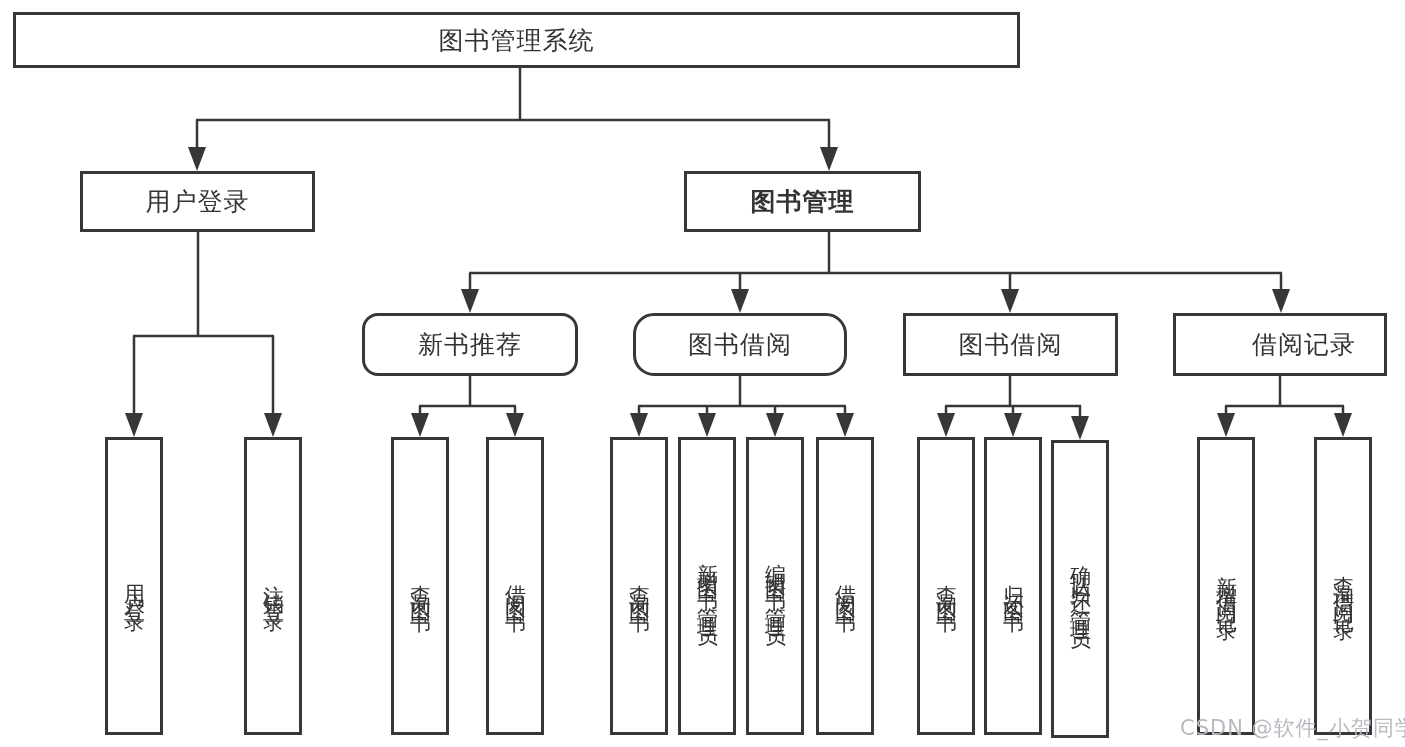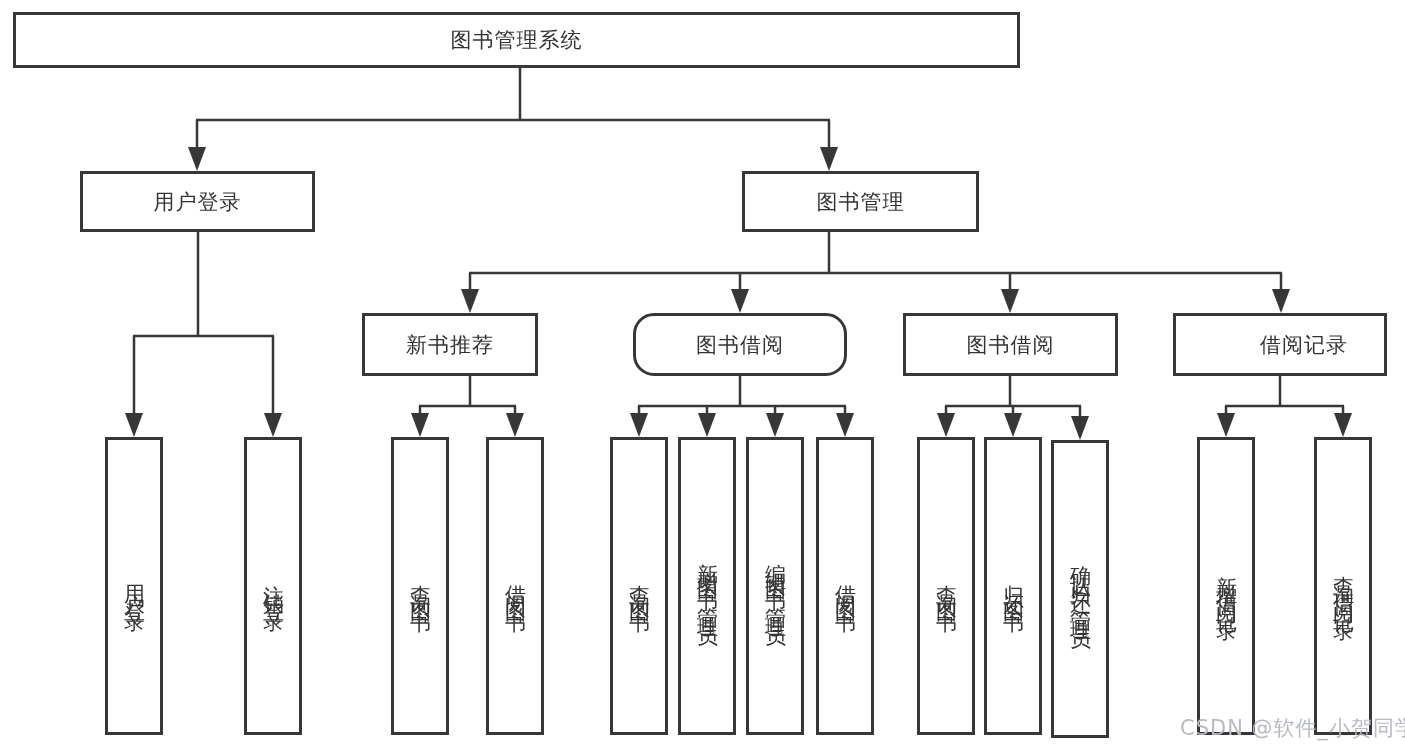--- a/index.html
+++ b/index.html
@@ -22,21 +22,21 @@
     position: absolute;
     box-sizing: border-box;
     border: 3px solid #373737;
     background: #ffffff;
     color: #333333;
     display: flex;
     align-items: center;
     justify-content: center;
     z-index: 2;
   }
-  .h-node { font-size: 21px; letter-spacing: 1px; }
+  .h-node { font-size: 25px; letter-spacing: 1px; }
   .leaf span {
     writing-mode: vertical-rl;
     text-orientation: mixed;
     letter-spacing: 9px;
     font-size: 21px;
     line-height: 1;
   }
   .watermark {
     position: absolute;
     left: 1180px;
@@ -100,25 +100,25 @@
     </g>
   </svg>
 
   <div class="node h-node" style="left:13px; top:12px; width:1007px; height:56px;">
     <span>图书管理系统</span>
   </div>
 
   <div class="node h-node" style="left:80px; top:171px; width:235px; height:61px;">
     <span>用户登录</span>
   </div>
-  <div class="node h-node" style="left:742px; top:171px; width:237px; height:61px;">
+  <div class="node h-node" style="left:684px; top:171px; width:237px; height:61px;font-weight:bold;">
     <span>图书管理</span>
   </div>
 
-  <div class="node h-node" style="left:362px; top:313px; width:176px; height:63px;">
+  <div class="node h-node" style="left:362px; top:313px; width:216px; height:63px;border-radius:16px;">
     <span>新书推荐</span>
   </div>
   <div class="node h-node" style="left:633px; top:313px; width:214px; height:63px;border-radius:21px;">
     <span>图书借阅</span>
   </div>
   <div class="node h-node" style="left:903px; top:313px; width:215px; height:63px;">
     <span>图书借阅</span>
   </div>
   <div class="node h-node" style="left:1173px; top:313px; width:214px; height:63px;padding-left:48px;">
     <span>借阅记录</span>

